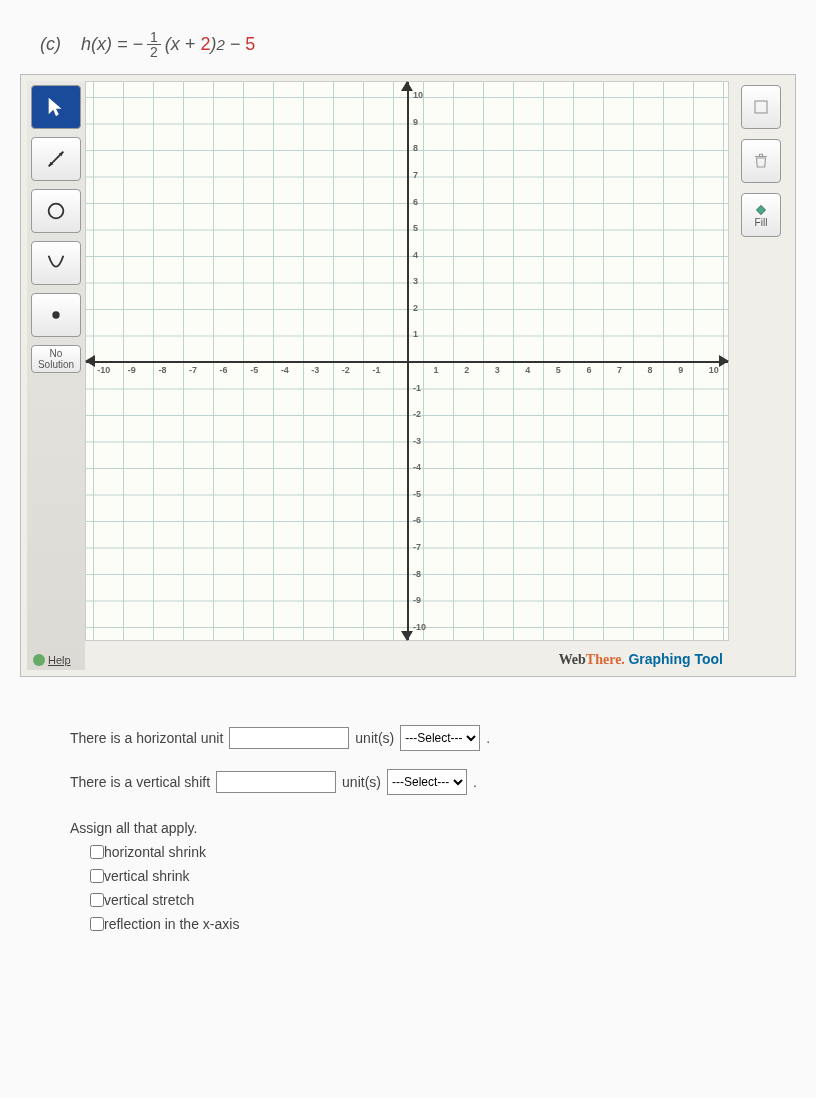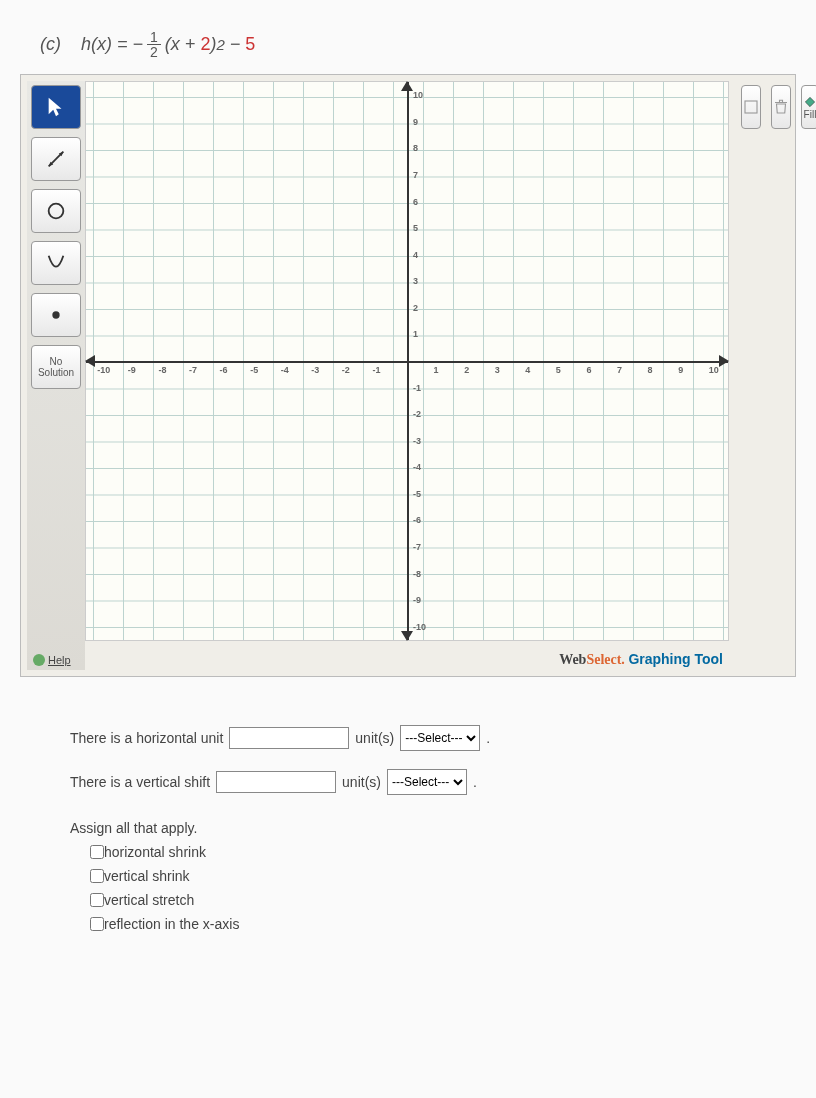--- a/index.html
+++ b/index.html
@@ -10,39 +10,39 @@
 .equation { font-style: italic; display: flex; align-items: center; }
 .frac { display: inline-flex; flex-direction: column; align-items: center; font-size: 14px; margin: 0 4px; line-height: 1; font-style: normal;}
 .frac .num { border-bottom: 1px solid #555; padding: 0 3px; }
 .frac .den { padding: 0 3px; }
 .red { color: #c33; font-style: normal;}
 .graph-wrapper { border: 1px solid #bbb; position: relative; padding: 6px 8px 6px 6px; background: #f0eee8; display: flex; }
 .toolbox-left { width: 58px; display: flex; flex-direction: column; gap: 8px; padding: 4px 4px 0 4px; background: linear-gradient(#e8e8e4,#dcdad4); }
 .tool-btn { width: 50px; height: 44px; border: 1px solid #999; border-radius: 4px; background: linear-gradient(#fff,#e8e8e8); display: flex; align-items: center; justify-content: center; cursor: pointer; }
 .tool-btn.active { background: #1a4a9a; color: #fff; }
 .tool-btn svg { width: 22px; height: 22px; }
-.no-solution-btn { height: 44px; font-size: 10px; text-align: center; display:flex; flex-direction:column; justify-content:center;}
+.no-solution-btn { height: 28px; font-size: 10px; text-align: center; display:flex; flex-direction:column; justify-content:center;}
 .help-link { font-size: 11px; color: #444; margin-top: auto; padding: 6px 0 4px 2px; text-decoration: underline; display:flex; align-items:center; gap:3px;}
 .help-link::before { content:""; width:12px; height:12px; border-radius:50%; background:#6a6; display:inline-block;}
 .plot-area { flex: 1; background: #fdfdf8; position: relative; }
 .grid-canvas { width: 100%; height: 560px; position: relative; background-image:
   linear-gradient(#bcd3cf 1px, transparent 1px),
   linear-gradient(90deg, #bcd3cf 1px, transparent 1px);
   background-size: 30px 26.5px;
   background-position: 7px 15px;
   border:1px solid #ccc;
 }
 .axis-x { position:absolute; top:50%; left:0; right:0; height:2px; background:#333;}
 .axis-y { position:absolute; left:50%; top:0; bottom:0; width:2px; background:#333;}
 .arrow-up { position:absolute; left:50%; top:-1px; transform:translateX(-50%); width:0; height:0; border-left:6px solid transparent; border-right:6px solid transparent; border-bottom:10px solid #333;}
 .arrow-down { position:absolute; left:50%; bottom:-1px; transform:translateX(-50%); width:0; height:0; border-left:6px solid transparent; border-right:6px solid transparent; border-top:10px solid #333;}
 .arrow-right { position:absolute; top:50%; right:-1px; transform:translateY(-50%); width:0; height:0; border-top:6px solid transparent; border-bottom:6px solid transparent; border-left:10px solid #333;}
 .arrow-left { position:absolute; top:50%; left:-1px; transform:translateY(-50%); width:0; height:0; border-top:6px solid transparent; border-bottom:6px solid transparent; border-right:10px solid #333;}
 .tick { position:absolute; font-size:9px; color:#666; font-weight:bold;}
-.toolbox-right { width: 50px; display: flex; flex-direction: row; gap: 10px; padding: 4px; margin-left: 8px;}
+.toolbox-right { width: 50px; display: flex; flex-direction: column; gap: 10px; padding: 4px; margin-left: 8px;}
 .tool-btn-r { width: 40px; height: 44px; border: 1px solid #999; border-radius: 4px; background: linear-gradient(#fff,#e8e8e8); display: flex; flex-direction:column; align-items: center; justify-content: center; font-size:10px; cursor:pointer;}
 .branding { text-align: right; font-family: Georgia, serif; font-size: 14px; padding: 10px 6px 2px 0; font-weight: bold;}
 .branding .wa { color:#444; }
 .branding .assign { color:#d63; }
 .branding .gt { font-family: Arial; font-weight:bold; color:#0369a1;}
 .answers { padding: 30px 0 0 50px; }
 .answer-line { margin: 18px 0; display: flex; align-items: center; gap: 6px; font-size: 14px; color:#444;}
 .answer-input { width: 120px; height: 22px; border: 1px solid #888; background:#fff;}
 .answer-select { height: 26px; border: 1px solid #888; font-size: 12px; background:#fff;}
 .select-section { margin-top: 25px; font-size: 14px; color:#444; padding-left: 0;}
@@ -155,21 +155,21 @@
             <div class="tick" style="left: 327px; top: 167.714px;">4</div>
             <div class="tick" style="left: 327px; top: 141.143px;">5</div>
             <div class="tick" style="left: 327px; top: 114.571px;">6</div>
             <div class="tick" style="left: 327px; top: 88px;">7</div>
             <div class="tick" style="left: 327px; top: 61.4286px;">8</div>
             <div class="tick" style="left: 327px; top: 34.8571px;">9</div>
             <div class="tick" style="left: 327px; top: 8.28571px;">10</div>
           </div>
       </div>
       <div class="branding">
-        <span class="wa">Web</span><span class="assign">Select.</span>
+        <span class="wa">Web</span><span class="assign">There.</span>
         <span class="gt">Graphing Tool</span>
       </div>
     </div>
 
     <div class="toolbox-right">
       <div class="tool-btn-r">
         <svg width="18" height="18" viewBox="0 0 24 24">
             <rect x="4" y="4" width="16" height="16" fill="none" stroke="#999" stroke-width="1.5"></rect>
           </svg>
       </div>

